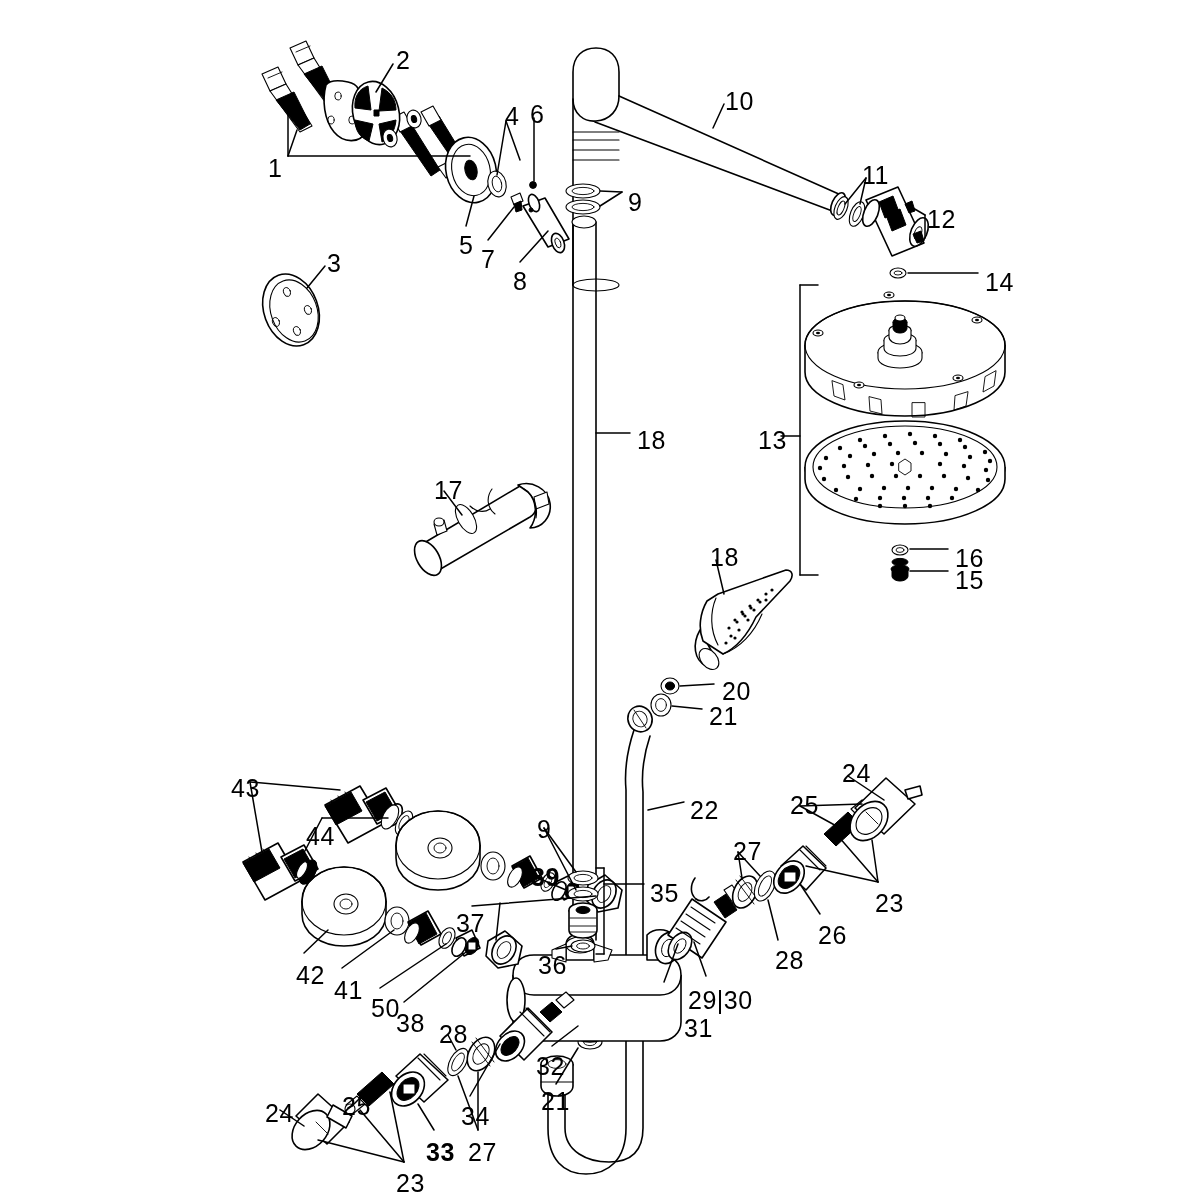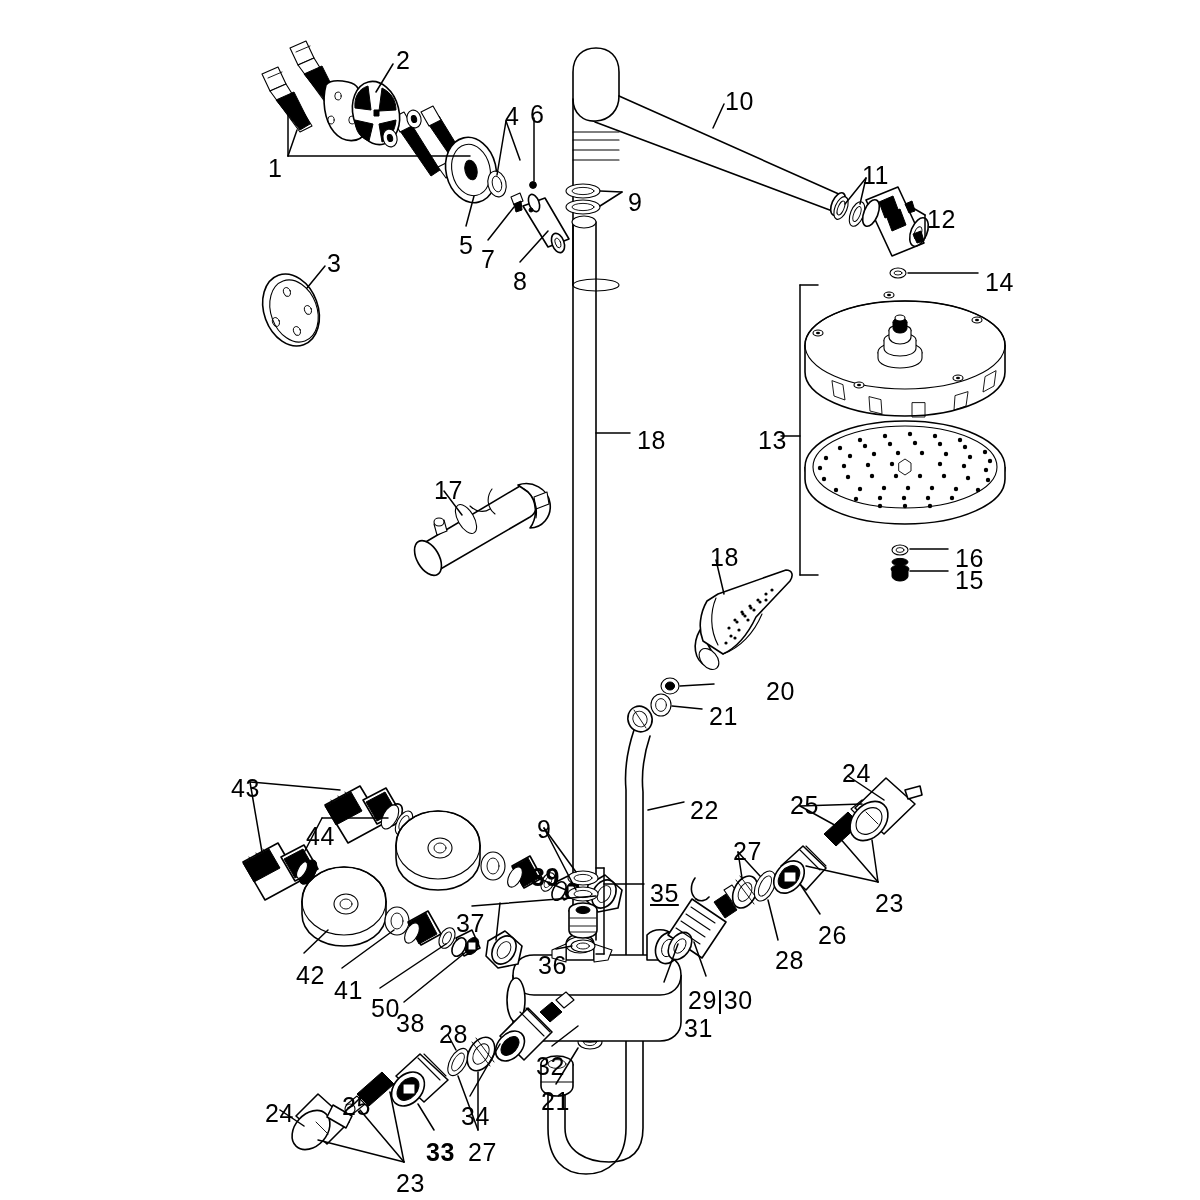--- a/index.html
+++ b/index.html
@@ -759,35 +759,35 @@
 <div class="lbl" style="left:725px; top:89px;">10</div>
 <div class="lbl" style="left:862px; top:163px;">11</div>
 <div class="lbl" style="left:927px; top:207px;">12</div>
 <div class="lbl" style="left:758px; top:428px;">13</div>
 <div class="lbl" style="left:985px; top:270px;">14</div>
 <div class="lbl" style="left:955px; top:568px;">15</div>
 <div class="lbl" style="left:955px; top:546px;">16</div>
 <div class="lbl" style="left:434px; top:478px;">17</div>
 <div class="lbl" style="left:637px; top:428px;">18</div>
 <div class="lbl" style="left:710px; top:545px;">18</div>
-<div class="lbl" style="left:722px; top:679px;margin-left:44px;">20</div>
+<div class="lbl" style="left:722px; top:679px;">20</div>
 <div class="lbl" style="left:709px; top:704px;">21</div>
 <div class="lbl" style="left:690px; top:798px;">22</div>
 <div class="lbl" style="left:875px; top:891px;">23</div>
 <div class="lbl" style="left:842px; top:761px;">24</div>
 <div class="lbl" style="left:790px; top:793px;">25</div>
 <div class="lbl" style="left:818px; top:923px;">26</div>
 <div class="lbl" style="left:733px; top:839px;">27</div>
 <div class="lbl" style="left:775px; top:948px;">28</div>
 <div class="lbl" style="left:688px; top:988px;">29|30</div>
 <div class="lbl" style="left:684px; top:992px;margin-top:24px;">31</div>
 <div class="lbl" style="left:536px; top:1054px;">32</div>
 <div class="lbl" style="left:426px; top:1140px;font-weight:bold;">33</div>
 <div class="lbl" style="left:461px; top:1104px;">34</div>
-<div class="lbl" style="left:650px; top:881px;text-decoration:underline;">35</div>
+<div class="lbl" style="left:650px; top:881px;">35</div>
 <div class="lbl" style="left:538px; top:953px;">36</div>
 <div class="lbl" style="left:456px; top:911px;">37</div>
 <div class="lbl" style="left:396px; top:1011px;">38</div>
 <div class="lbl" style="left:531px; top:865px;font-weight:bold;">39</div>
 <div class="lbl" style="left:371px; top:996px;">50</div>
 <div class="lbl" style="left:334px; top:978px;">41</div>
 <div class="lbl" style="left:296px; top:963px;">42</div>
 <div class="lbl" style="left:231px; top:776px;">43</div>
 <div class="lbl" style="left:306px; top:824px;">44</div>
 <div class="lbl" style="left:541px; top:1089px;">21</div>

